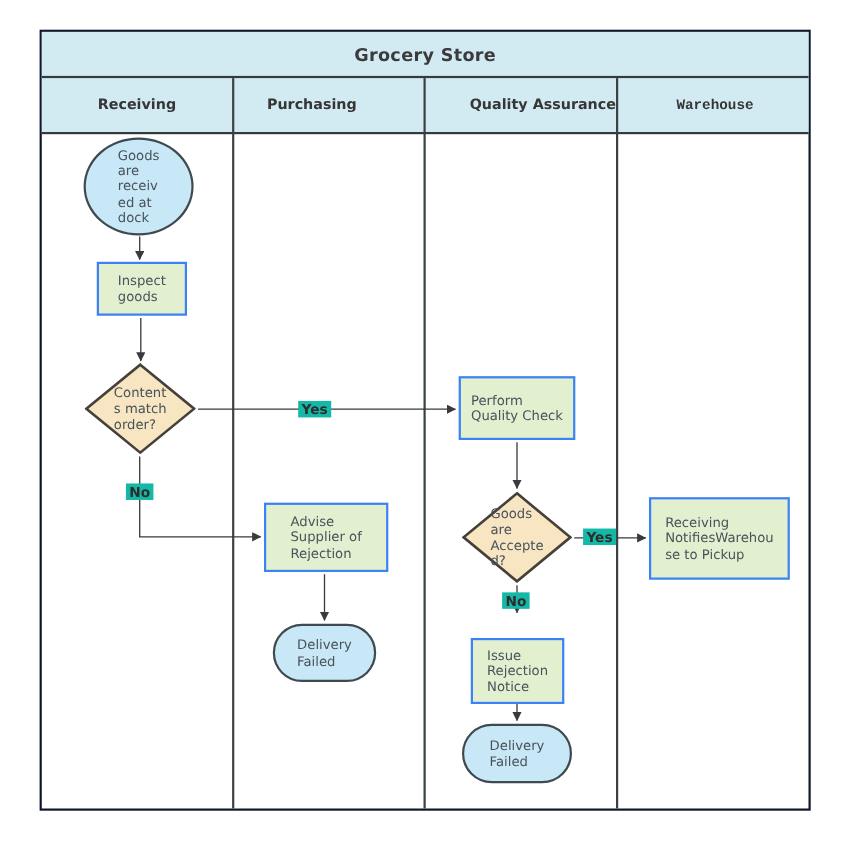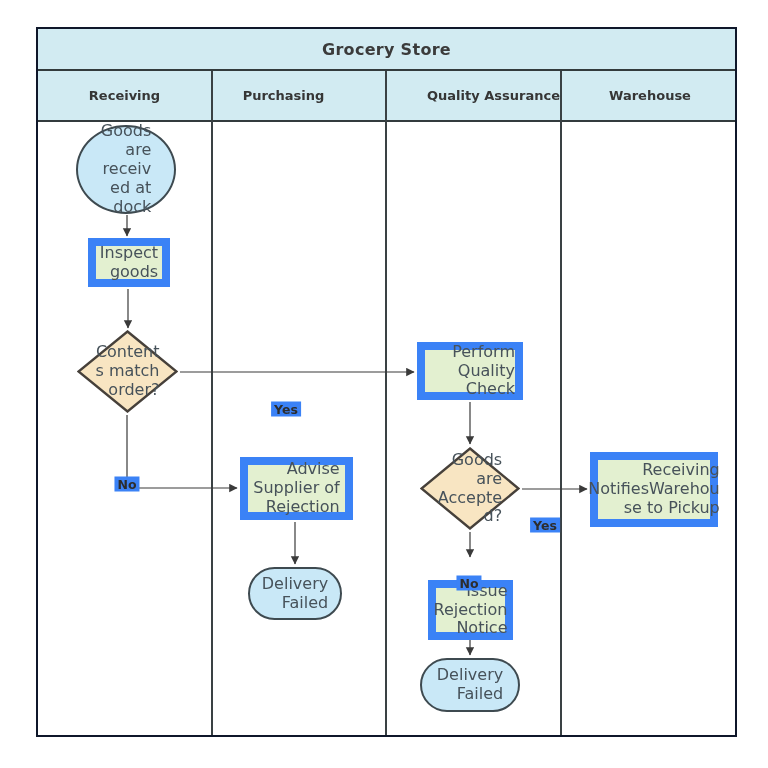--- a/index.html
+++ b/index.html
@@ -42,58 +42,57 @@
   }
   .lane-header {
     position: absolute; top: 42px; height: 49px;
     display: flex; align-items: center; justify-content: center;
     font-size: 13px; font-weight: bold; color: #363636;
   }
   
   .node {
     position: absolute;
     display: flex; align-items: center; justify-content: center;
-    text-align: right;
-    font-size: 16px; line-height: 1.18; color: #47525a;
+    text-align: left;
+    font-size: 12px; line-height: 1.18; color: #47525a;
     white-space: pre-line;
     z-index: 3;
   }
-  .process  { background: #e3f0d0; border: 8px solid #3b82f6; }
+  .process  { background: #e3f0d0; border: 2px solid #3b82f6; }
   .terminal { background: #c9e8f7; border: 2px solid #3e4a50; }
   .start-circle { border-radius: 50%; }
   .stadium  { border-radius: 27px; }
   .decision { background: transparent; border: none; }
   .decision svg { position: absolute; inset: 0; width: 100%; height: 100%; }
   .decision span { position: relative; z-index: 1; }
   
   .arrows { position: absolute; inset: 0; z-index: 2; pointer-events: none; }
   .edge-label {
     position: absolute;
     transform: translate(-50%, -50%);
-    background: #3b82f6;
+    background: #14b8a6;
     padding: 0 3px;
     font-size: 12.5px; font-weight: bold; color: #2d2d2d;
     z-index: 4;
     white-space: nowrap;
-    margin-top: 37px;
   }
 </style>
 </head>
 <body>
 
 <div class="canvas">
 
   <div class="frame">
     <div class="frame-blue-top"></div>
     <div class="title-row">Grocery Store</div>
     <div class="title-row-border"></div>
     <div class="lane-header" style="left:0; width:173px;">Receiving</div>
     <div class="lane-header" style="left:175px; width:141px;">Purchasing</div>
     <div class="lane-header" style="left:349px; width:173px;margin-left:20px;">Quality Assurance</div>
-    <div class="lane-header" style="left:524px; width:176px;">Warehouse</div>
+    <div class="lane-header" style="left:524px; width:176px;font-family:Liberation Mono, monospace;">Warehouse</div>
     <div class="header-border"></div>
     <div class="lane-divider" style="left:173px;"></div>
     <div class="lane-divider" style="left:347px;"></div>
     <div class="lane-divider" style="left:522px;"></div>
   </div>
 
   <svg class="arrows" width="768" height="768" viewBox="0 0 768 768">
     <defs>
       <marker id="arrow" markerWidth="8" markerHeight="8" refX="6.5" refY="3.5" orient="auto">
         <path d="M0,0 L7,3.5 L0,7 Z" fill="#3a3a3a"></path>

